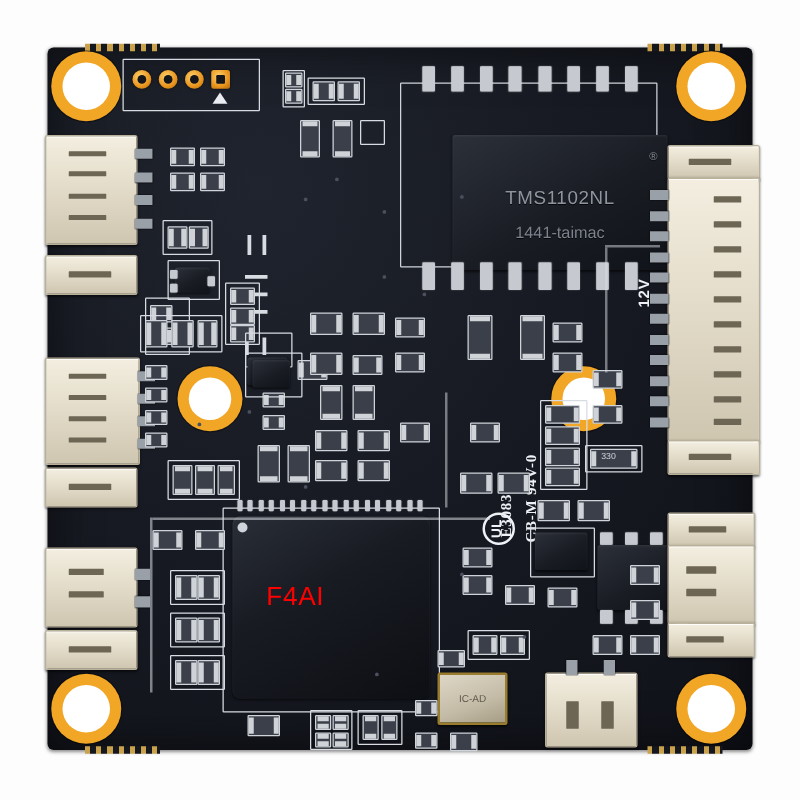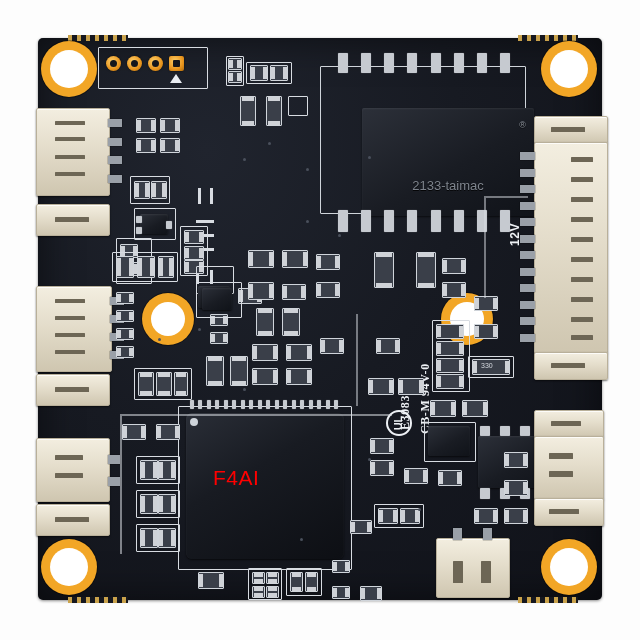--- a/index.html
+++ b/index.html
@@ -134,21 +134,22 @@
       <i class="pin" style="width:10px;height:20px;"></i>
         <i class="pin" style="width:10px;height:20px;"></i>
       <i class="pin" style="width:10px;height:20px;"></i>
         <i class="pin" style="width:10px;height:20px;"></i>
       <i class="pin" style="width:10px;height:20px;"></i>
         <i class="pin" style="width:10px;height:20px;"></i>
     </div>
 
     <div class="ic" id="soic-main">
       <div class="ictext" style="top:12px;right:8px;width:auto;left:auto;font-size:9px;">®</div>
-      <div class="ictext" style="top:70px;font-size:13px;color:#7d838c;">2133-taimac</div>
+      <div class="ictext" style="top:42px;font-size:15px;letter-spacing:.5px;">TMS1102NL</div>
+      <div class="ictext" style="top:70px;font-size:13px;color:#7d838c;">1441-taimac</div>
     </div>
 
     <div class="pinrow" style="left:300px;top:172px;width:172px;height:22px;">
       <i class="pin" style="width:10px;height:22px;"></i>
         <i class="pin" style="width:10px;height:22px;"></i>
       <i class="pin" style="width:10px;height:22px;"></i>
         <i class="pin" style="width:10px;height:22px;"></i>
       <i class="pin" style="width:10px;height:22px;"></i>
         <i class="pin" style="width:10px;height:22px;"></i>
       <i class="pin" style="width:10px;height:22px;"></i>
@@ -201,20 +202,23 @@
       <i class="pin" style="width:10px;height:11px;"></i>
         <i class="pin" style="width:10px;height:11px;"></i>
       <i class="pin" style="width:10px;height:11px;"></i>
         <i class="pin" style="width:10px;height:11px;"></i>
     </div>
 
     <div class="silk" style="left:430px;top:318px;width:44px;height:20px;"></div>
     <div class="smd" style="left:434px;top:321px;width:36px;height:14px;"></div>
     <div class="resnum" style="left:443px;top:324px;">330</div>
 
+    <div class="xtal" style="left:312px;top:500px;width:52px;height:38px;">
+      <span style="color:#5f5a4c;font-size:8px;">IC-AD</span>
+    </div>
 
     <div class="conn" style="left:-2px;top:70px;width:72px;height:86px;">
       <div class="slot" style="left:18px;top:12px;width:30px;height:4px;"></div>
       <div class="slot" style="left:18px;top:28px;width:30px;height:4px;"></div>
       <div class="slot" style="left:18px;top:46px;width:30px;height:4px;"></div>
       <div class="slot" style="left:18px;top:63px;width:30px;height:4px;"></div>
     </div>
     <div class="connpins" style="left:70px;top:76px;width:16px;height:74px;flex-direction:column;">
       <i style="width:14px;height:8px;"></i>
         <i style="width:14px;height:8px;"></i>

